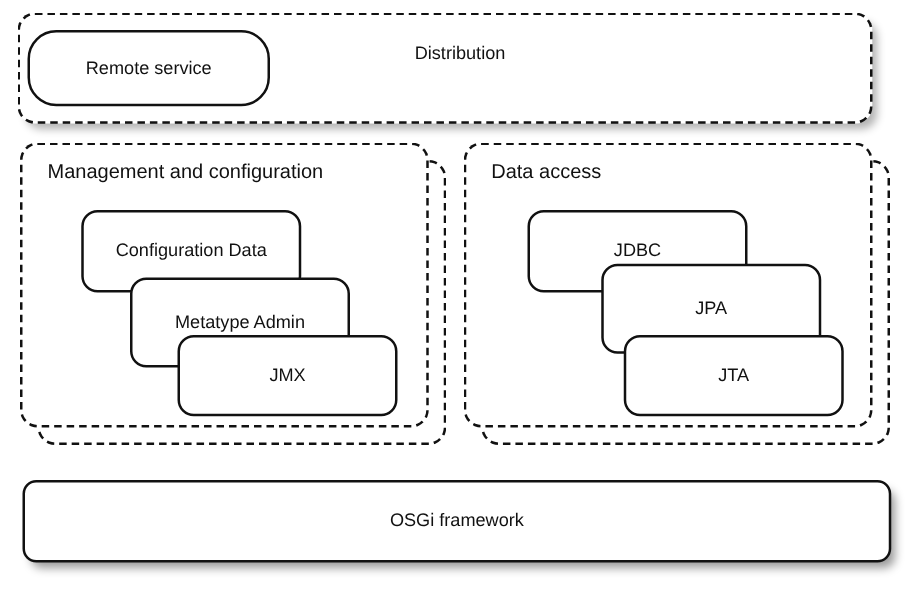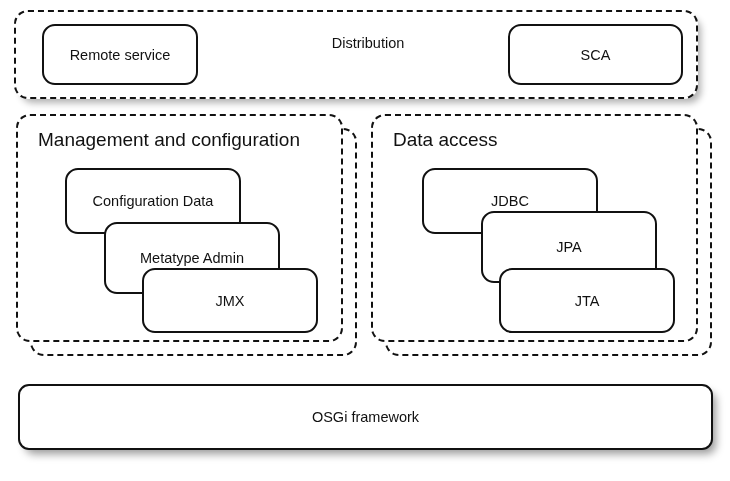--- a/index.html
+++ b/index.html
@@ -34,21 +34,21 @@
     z-index: 3;
   }
   .group.shadowed {
     box-shadow: 5px 6px 7px -2px rgba(0,0,0,0.30);
   }
 
   .group-label {
     position: absolute;
     left: 22px;
     top: 12px;
-    font-size: 19px;
+    font-size: 16px;
     color: #111111;
     white-space: nowrap;
     z-index: 6;
   }
 
   
   .floating-label {
     position: absolute;
     font-size: 14.5px;
     color: #111111;
@@ -86,27 +86,24 @@
 </style>
 </head>
 <body>
 
 <div id="canvas">
 
   <div class="group front shadowed" style="left:14px; top:10px; width:684px; height:89px;"></div>
 
   <div class="floating-label" style="left:268px; top:35px; width:200px;">Distribution</div>
 
-  <div class="box" style="left:42px; top:24px; width:156px; height:61px;">
+  <div class="box" style="left:22px; top:24px; width:194px; height:61px;border-radius:23px;">
     <span class="box-label">Remote service</span>
   </div>
 
-  <div class="box" style="left:508px; top:24px; width:175px; height:61px;">
-    <span class="box-label">SCA</span>
-  </div>
 
   <div class="group back" style="left:30px; top:128px; width:327px; height:228px;"></div>
 
   <div class="group front" style="left:16px; top:114px; width:327px; height:228px;"></div>
 
   <div class="group-label" style="left:38px; top:129px;">Management and configuration</div>
 
   <div class="box stack-1" style="left:65px; top:168px; width:176px; height:66px;">
     <span class="box-label">Configuration Data</span>
   </div>

